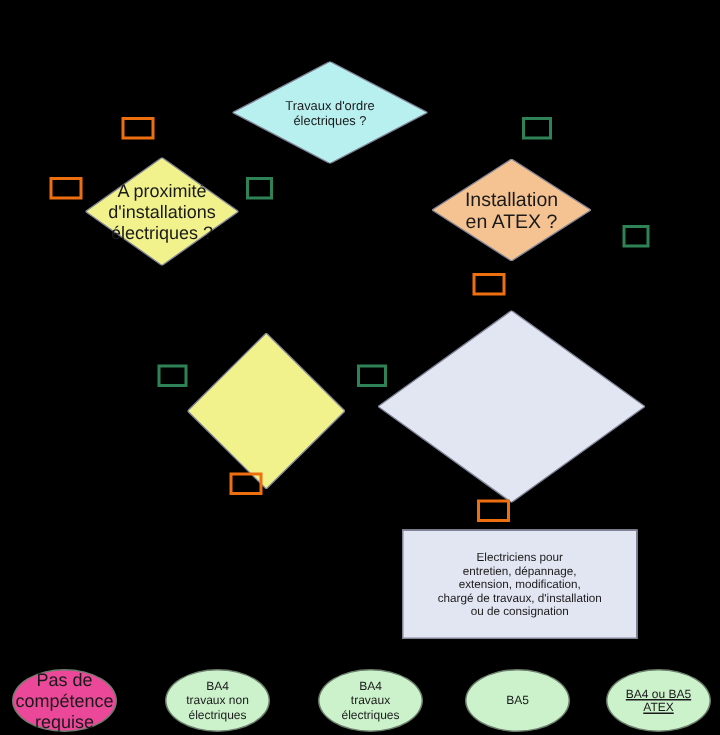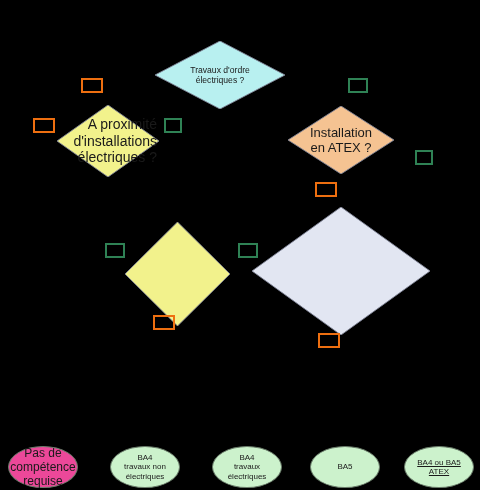--- a/index.html
+++ b/index.html
@@ -86,21 +86,21 @@
 <div id="flowchart">
 
   <div class="node diamond" style="left: 155px; top: 41px; width: 130px; height: 68px; font-size: 8.6px;">
     <svg class="diamond-shape" viewBox="0 0 100 100" preserveAspectRatio="none">
       <polygon points="50,0 100,50 50,100 0,50" stroke="#7f8396" stroke-width="0.9" vector-effect="non-scaling-stroke" fill="#B8F0F0"></polygon>
     </svg>
     <span class="diamond-label">Travaux d'ordre
 électriques ?</span>
   </div>
 
-  <div class="node diamond" style="left: 57px; top: 105px; width: 102px; height: 72px; font-size: 14px; text-align: right;">
+  <div class="node diamond" style="left: 57px; top: 105px; width: 102px; height: 72px; font-size: 12px;">
     <svg class="diamond-shape" viewBox="0 0 100 100" preserveAspectRatio="none">
       <polygon points="50,0 100,50 50,100 0,50" stroke="#7f8396" stroke-width="0.9" vector-effect="non-scaling-stroke" fill="#F2F28C"></polygon>
     </svg>
     <span class="diamond-label">A proximité
 d'installations
 électriques ?</span>
   </div>
 
   <div class="node diamond" style="left: 288px; top: 106px; width: 106px; height: 68px; font-size: 13px;">
     <svg class="diamond-shape" viewBox="0 0 100 100" preserveAspectRatio="none">
@@ -115,20 +115,27 @@
       <polygon points="50,0 100,50 50,100 0,50" stroke="#7f8396" stroke-width="0.9" vector-effect="non-scaling-stroke" fill="#F2F28C"></polygon>
     </svg>
   </div>
 
   <div class="node diamond" style="left: 252px; top: 207px; width: 178px; height: 128px; font-size: 7.8px;">
     <svg class="diamond-shape" viewBox="0 0 100 100" preserveAspectRatio="none">
       <polygon points="50,0 100,50 50,100 0,50" stroke="#7f8396" stroke-width="0.9" vector-effect="non-scaling-stroke" fill="#E2E6F2"></polygon>
     </svg>
   </div>
 
+  <div class="node rect" style="left: 268px; top: 353px; width: 157px; height: 73px; font-size: 7.8px; background: rgb(226, 230, 242);">
+    <span>Electriciens pour
+entretien, dépannage,
+extension, modification,
+chargé de travaux, d'installation
+ou de consignation</span>
+  </div>
 
   <div id="terminal-layer">
       <div class="node terminal" style="left: 8px; top: 446px; width: 70px; height: 42px; background: #ec4899; font-size: 12px;"><span>Pas de
 compétence
 requise</span></div>
       <div class="node terminal" style="left: 110px; top: 446px; width: 70px; height: 42px; background: rgb(204, 242, 204); font-size: 8px;"><span>BA4
 travaux non
 électriques</span></div>
       <div class="node terminal" style="left: 212px; top: 446px; width: 70px; height: 42px; background: rgb(204, 242, 204); font-size: 8px;"><span>BA4
 travaux

